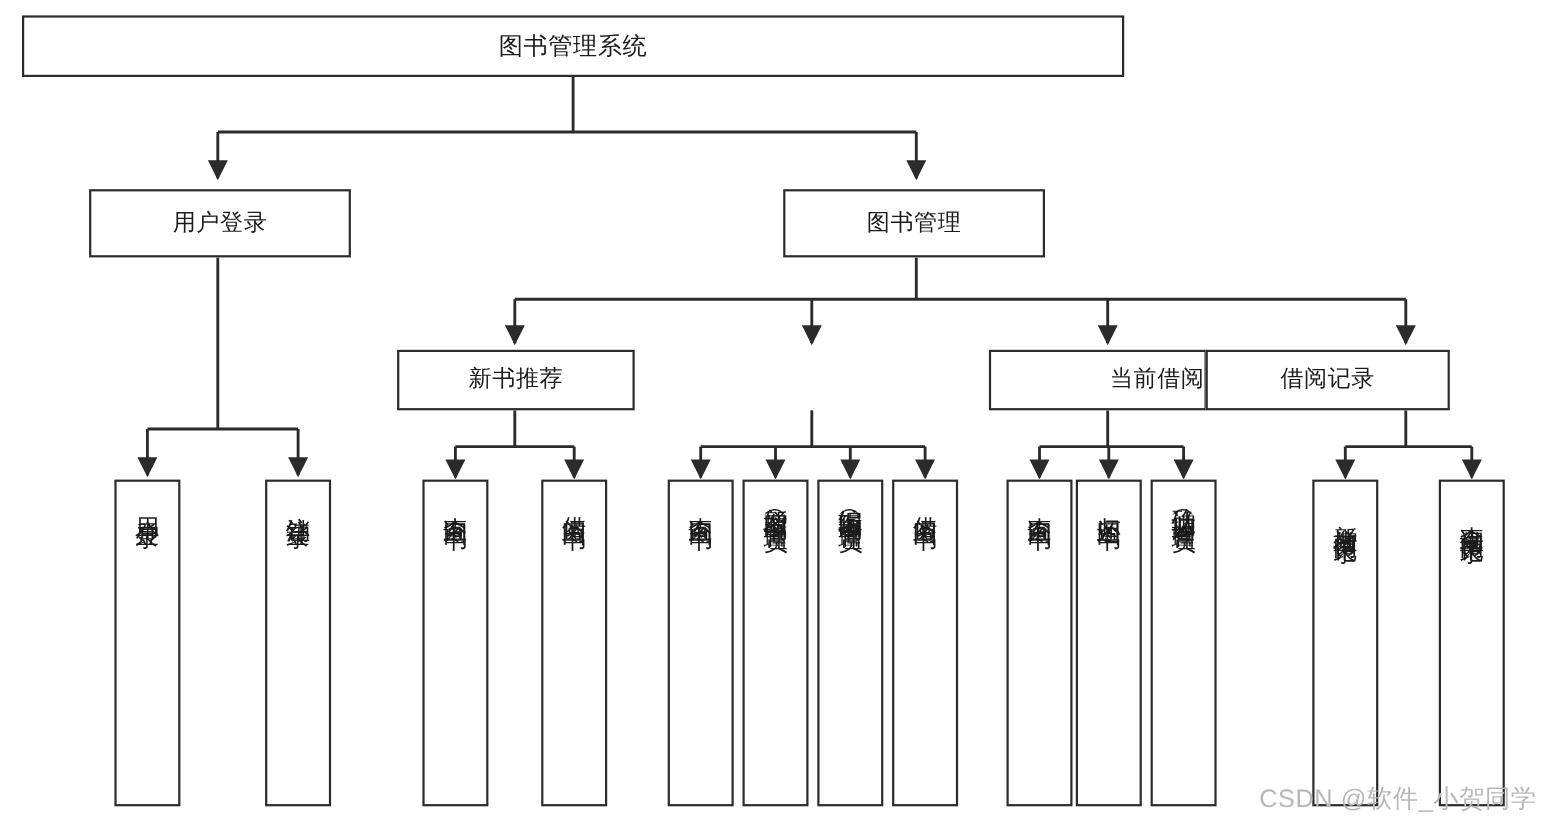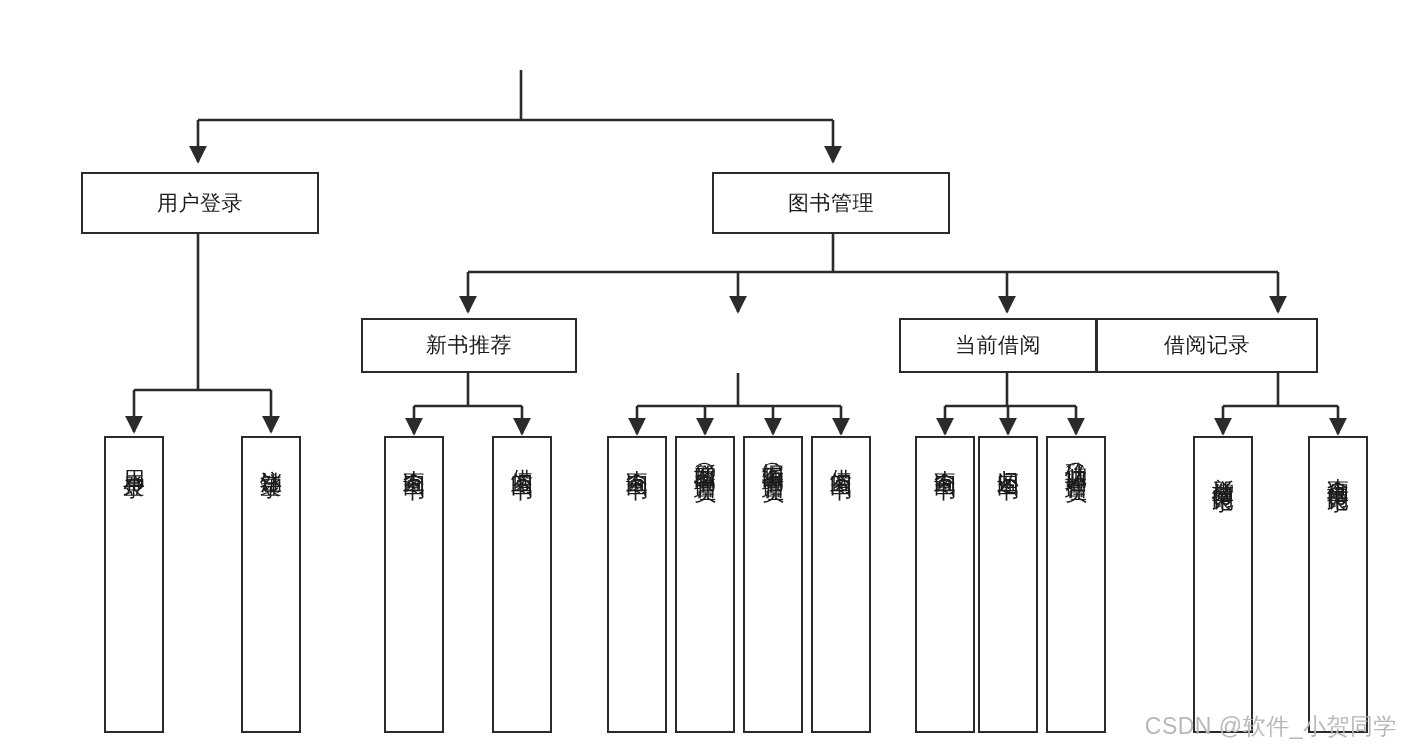--- a/index.html
+++ b/index.html
@@ -121,32 +121,35 @@
       <path d="M 1008 406 L 1008 434" marker-end="url(#arrow)"></path>
       <path d="M 1076 406 L 1076 434" marker-end="url(#arrow)"></path>
 
       <path d="M 1278 373 L 1278 406"></path>
       <path d="M 1223 406 L 1338 406"></path>
       <path d="M 1223 406 L 1223 434" marker-end="url(#arrow)"></path>
       <path d="M 1338 406 L 1338 434" marker-end="url(#arrow)"></path>
     </g>
   </svg>
 
+  <div class="node horiz root" style="left:20px; top:14px; width:1002px; height:56px;">
+    <span class="label">图书管理系统</span>
+  </div>
 
   <div class="node horiz" style="left:81px; top:172px; width:238px; height:62px;">
     <span class="label">用户登录</span>
   </div>
   <div class="node horiz" style="left:712px; top:172px; width:238px; height:62px;">
     <span class="label">图书管理</span>
   </div>
 
   <div class="node horiz" style="left:361px; top:318px; width:216px; height:55px;">
     <span class="label">新书推荐</span>
   </div>
-  <div class="node horiz" style="left:899px; top:318px; width:198px; height:55px;">
+  <div class="node horiz" style="left:899px; top:318px; width:198px; height:55px;justify-content:flex-end;">
     <span class="label">当前借阅</span>
   </div>
   <div class="node horiz" style="left:1096px; top:318px; width:222px; height:55px;">
     <span class="label">借阅记录</span>
   </div>
 
   <div class="node vert" style="left:104px; top:436px; width:60px; height:297px;">
     <span class="label">用户登录</span>
   </div>
   <div class="node vert" style="left:241px; top:436px; width:60px; height:297px;">

